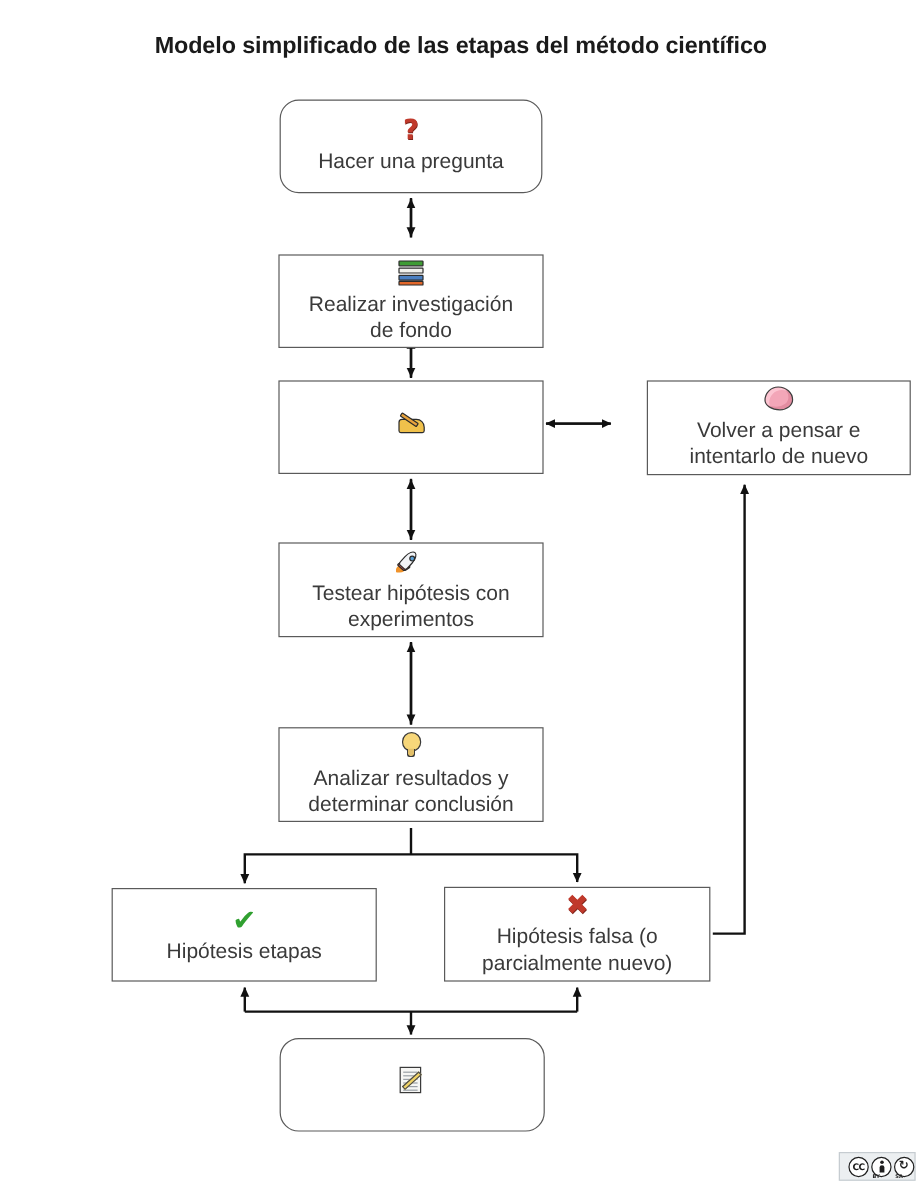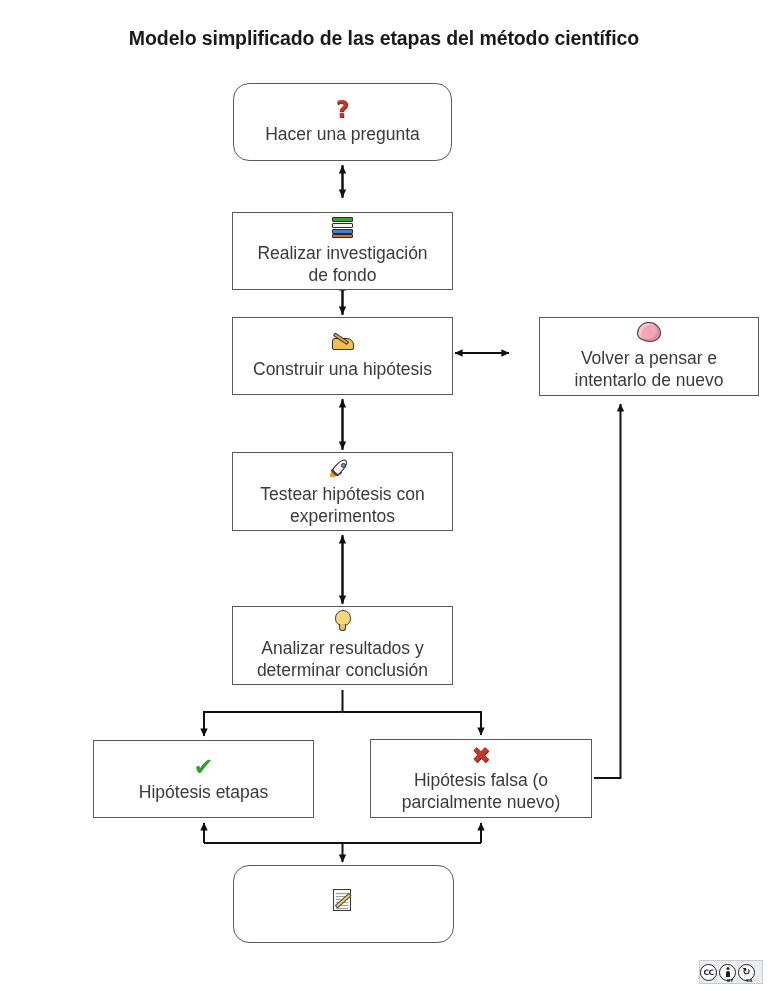--- a/index.html
+++ b/index.html
@@ -240,21 +240,21 @@
   .cc-badge {
     position: absolute;
     left: 699px;
     top: 960px;
     width: 64px;
     height: 24px;
     background: #eceff1;
     border: 1px solid #c6ccd1;
     display: flex;
     align-items: center;
-    justify-content: flex-start;
+    justify-content: flex-end;
     gap: 2px;
     box-sizing: border-box;
     z-index: 4;
   }
   .cc-badge .circ {
     width: 17px; height: 17px;
     border-radius: 50%;
     border: 1.6px solid #1f1f1f;
     background: #ffffff;
     display: flex;
@@ -356,21 +356,20 @@
       <span class="glyph glyph-books"><i></i><i></i><i></i><i></i></span>
     </span>
     <span class="label">Realizar investigación
 de fondo</span>
   </div>
 
   <div class="node" style="left:232px; top:317px; width:221px; height:78px;">
     <span class="icon">
       <span class="glyph glyph-writing"><span class="hand"></span><span class="pen"></span></span>
     </span>
-    <span class="label">Construir una hipótesis</span>
   </div>
 
   <div class="node" style="left:511px; top:317px; width:220px; height:79px;margin-left:28px;">
     <span class="icon">
       <span class="glyph glyph-brain"></span>
     </span>
     <span class="label">Volver a pensar e
 intentarlo de nuevo</span>
   </div>
 

